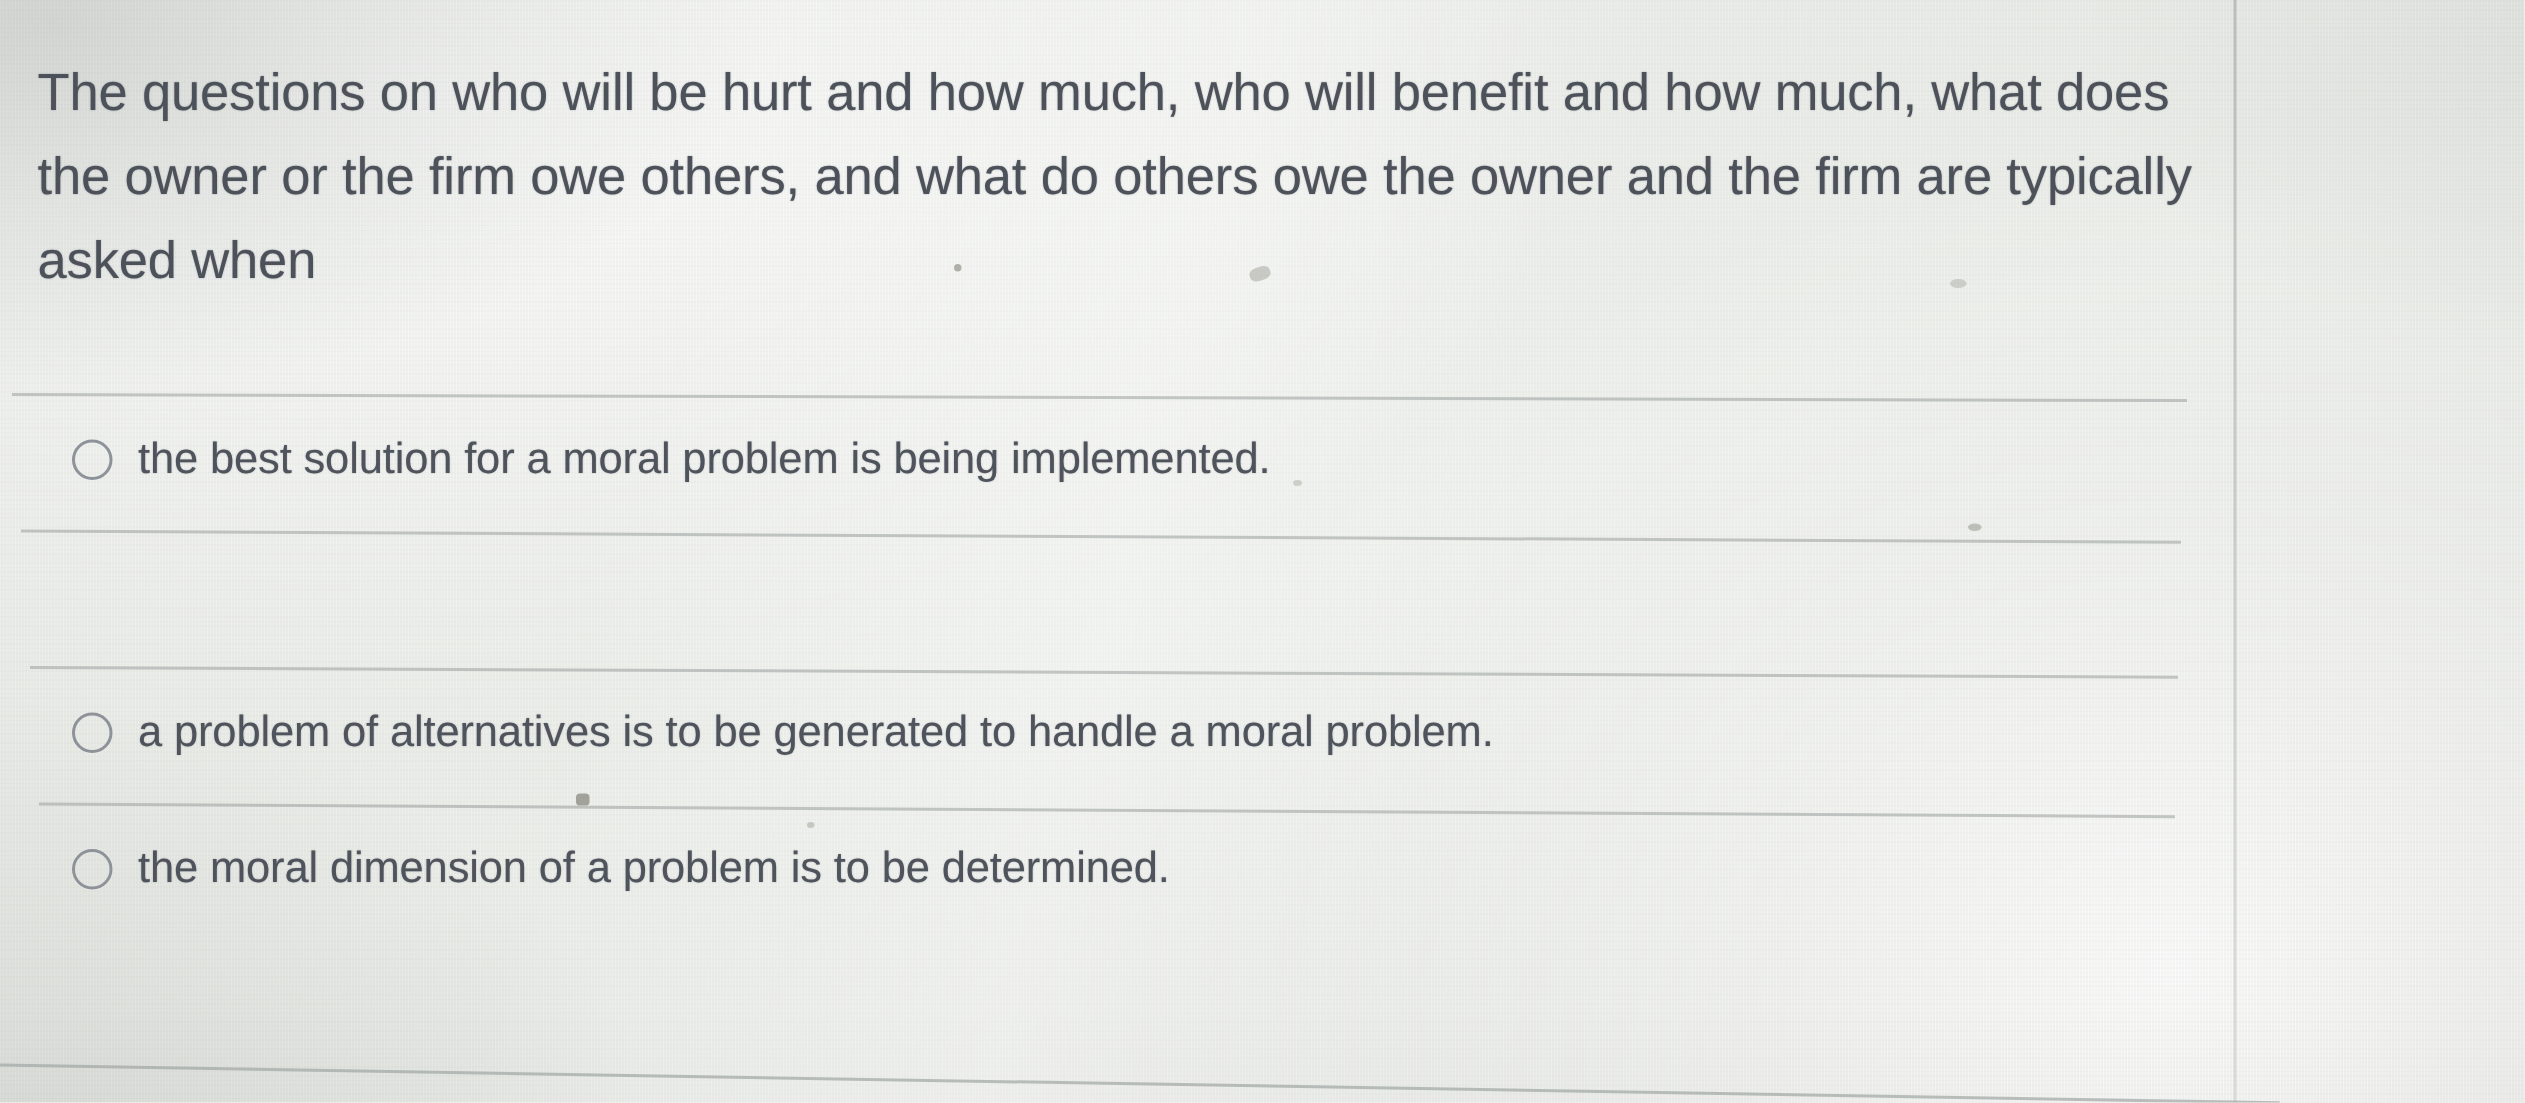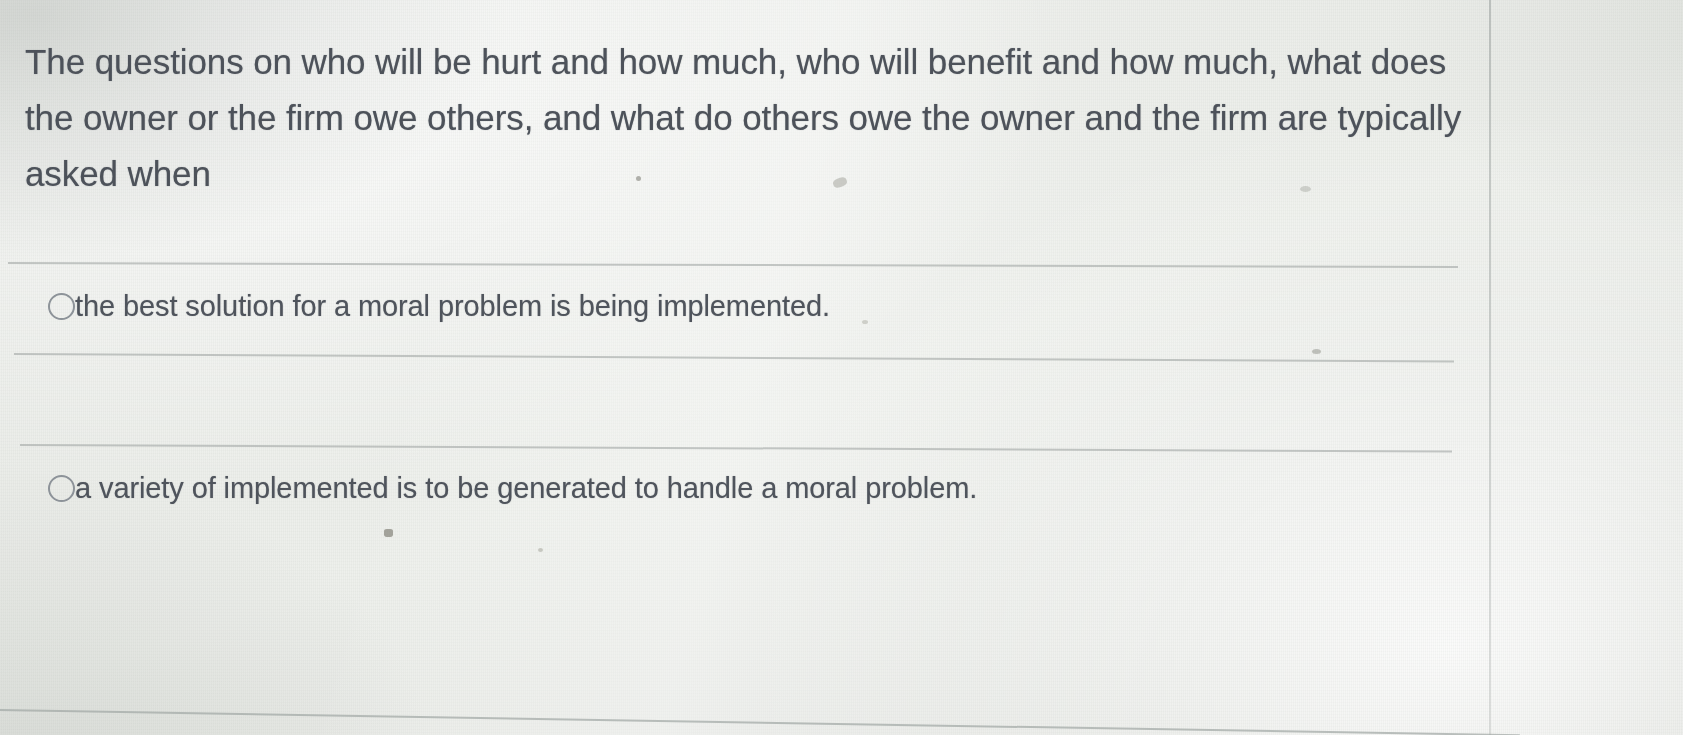--- a/index.html
+++ b/index.html
@@ -158,20 +158,21 @@
   .radio {
     width: 23px;
     height: 23px;
     min-width: 23px;
     border: 2px solid #8d9399;
     border-radius: 50%;
     background: transparent;
     box-shadow: 0 0 1px rgba(255,255,255,0.6);
   }
   .option-label {
+    margin-left: 17px;
     font-size: 29px;
     line-height: 34px;
     color: #4f545c;
     white-space: nowrap;
     letter-spacing: -0.1px;
     text-shadow: 0 0 1px rgba(92,98,106,0.5);
   }
 
   
   .bottom-divider {
@@ -226,24 +227,31 @@
       </div>
 
       <div class="option-row">
         <div class="divider"></div>
       </div>
 
       <div class="option-row">
         <div class="divider"></div>
         <div class="option-inner">
           <span class="radio"></span>
-          <span class="option-label">a variety of implemented is to be generated to handle a moral problem.</span>
+          <span class="option-label">a problem of alternatives is to be generated to handle a moral problem.</span>
         </div>
       </div>
 
+      <div class="option-row">
+        <div class="divider"></div>
+        <div class="option-inner">
+          <span class="radio"></span>
+          <span class="option-label">the moral dimension of a problem is to be determined.</span>
+        </div>
+      </div>
 
     </div>
 
     <div class="bottom-divider"></div>
   </div>
 
   <div class="speck s1"></div>
   <div class="speck s2"></div>
   <div class="speck s3"></div>
   <div class="speck s4"></div>

